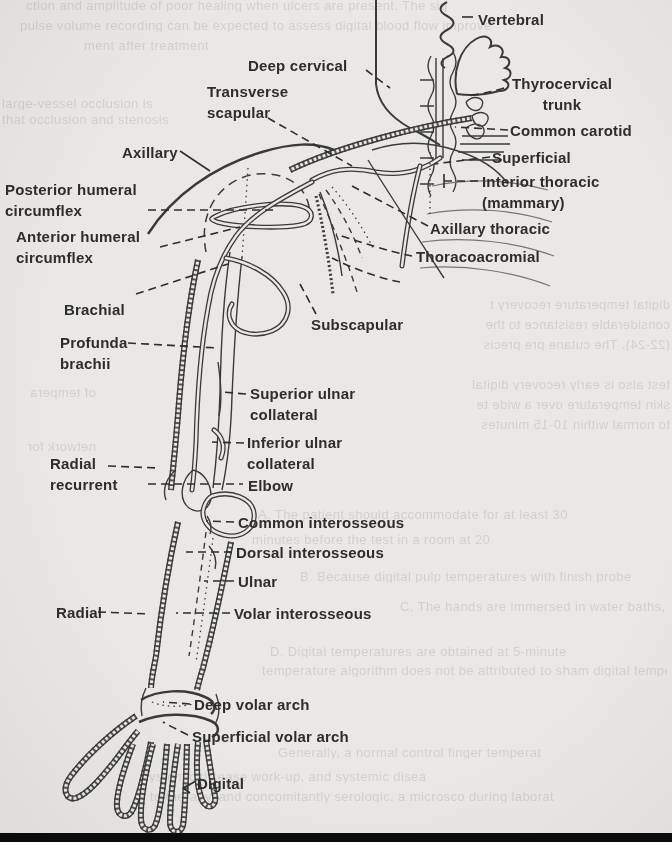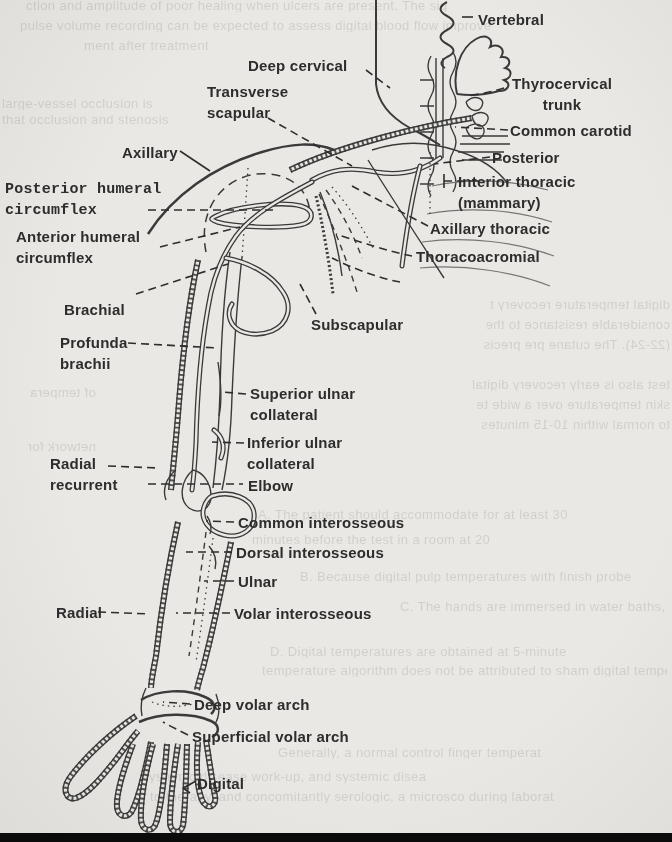--- a/index.html
+++ b/index.html
@@ -209,24 +209,24 @@
   </svg>
 
   <div class="lbl" style="left:478px;top:9px;">Vertebral</div>
   <div class="lbl" style="left:248px;top:55px;">Deep cervical</div>
   <div class="lbl" style="left:207px;top:81px;">Transverse
 scapular</div>
   <div class="lbl ctr" style="left:496px;top:73px;width:132px;">Thyrocervical
 trunk</div>
   <div class="lbl" style="left:510px;top:120px;">Common carotid</div>
   <div class="lbl" style="left:122px;top:142px;">Axillary</div>
-  <div class="lbl" style="left:492px;top:147px;">Posterior</div>
-  <div class="lbl" style="left:458px;top:171px;">Interior thoracic
+  <div class="lbl" style="left:492px;top:147px;">Superficial</div>
+  <div class="lbl" style="left:482px;top:171px;">Interior thoracic
 (mammary)</div>
-  <div class="lbl" style="left:5px;top:179px;font-family:Liberation Mono, monospace;">Posterior humeral
+  <div class="lbl" style="left:5px;top:179px;">Posterior humeral
 circumflex</div>
   <div class="lbl" style="left:430px;top:218px;">Axillary thoracic</div>
   <div class="lbl" style="left:16px;top:226px;">Anterior humeral
 circumflex</div>
   <div class="lbl" style="left:416px;top:246px;">Thoracoacromial</div>
   <div class="lbl" style="left:64px;top:299px;">Brachial</div>
   <div class="lbl" style="left:311px;top:314px;">Subscapular</div>
   <div class="lbl" style="left:60px;top:332px;">Profunda
 brachii</div>
   <div class="lbl" style="left:250px;top:383px;">Superior ulnar

